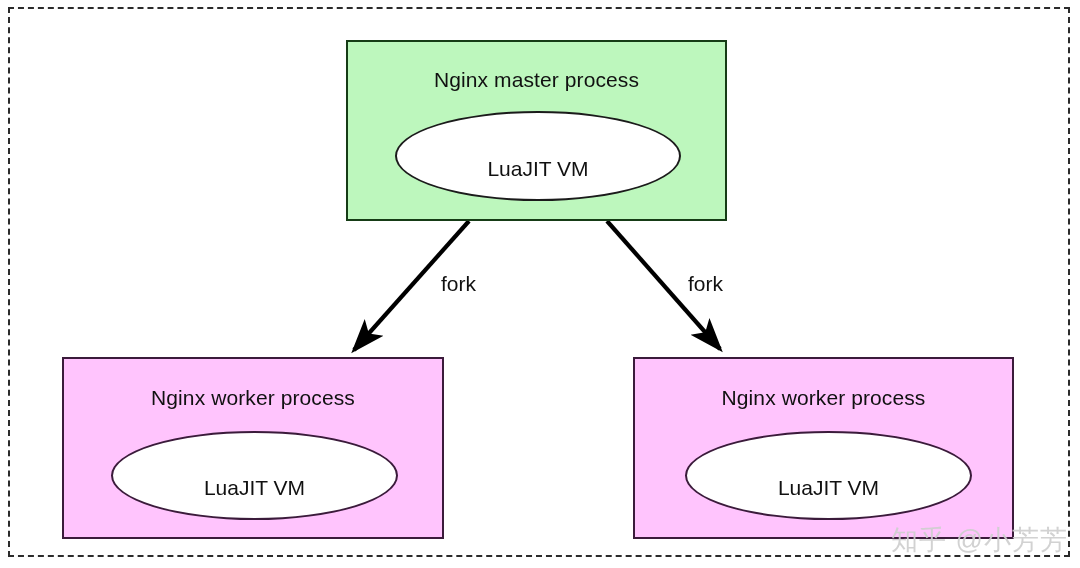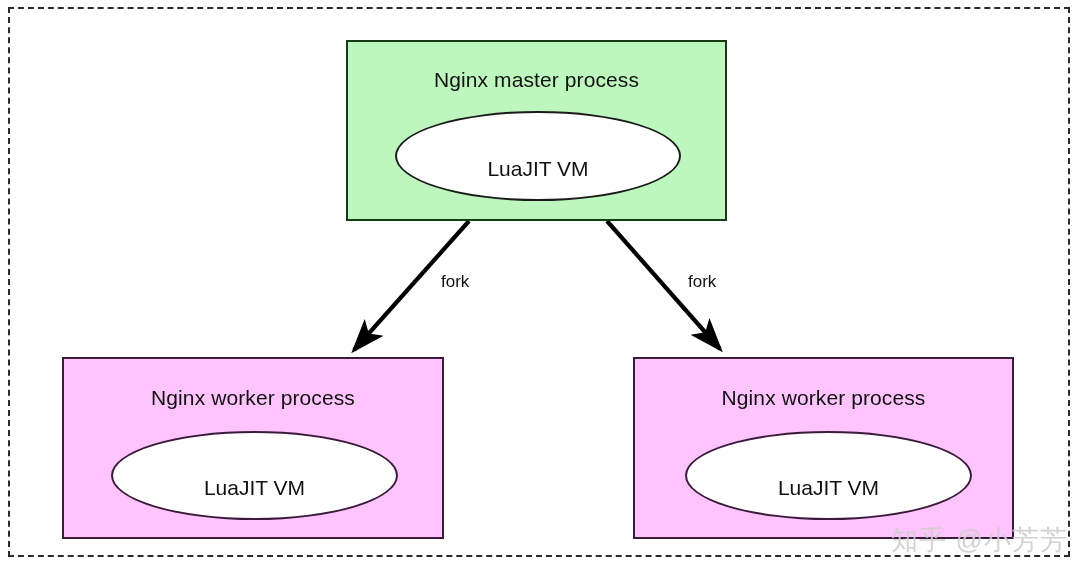--- a/index.html
+++ b/index.html
@@ -111,21 +111,21 @@
     position: absolute;
     left: 0;
     top: 0;
     width: 1080px;
     height: 568px;
     pointer-events: none;
   }
   .fork-label {
     position: absolute;
     color: #111111;
-    font-size: 17px;
+    font-size: 21px;
     white-space: nowrap;
   }
   .fork-label.left { left: 441px; top: 272px; }
   .fork-label.right { left: 688px; top: 272px; }
 
   .watermark {
     position: absolute;
     right: 12px;
     bottom: 10px;
     color: #cfcfcf;

